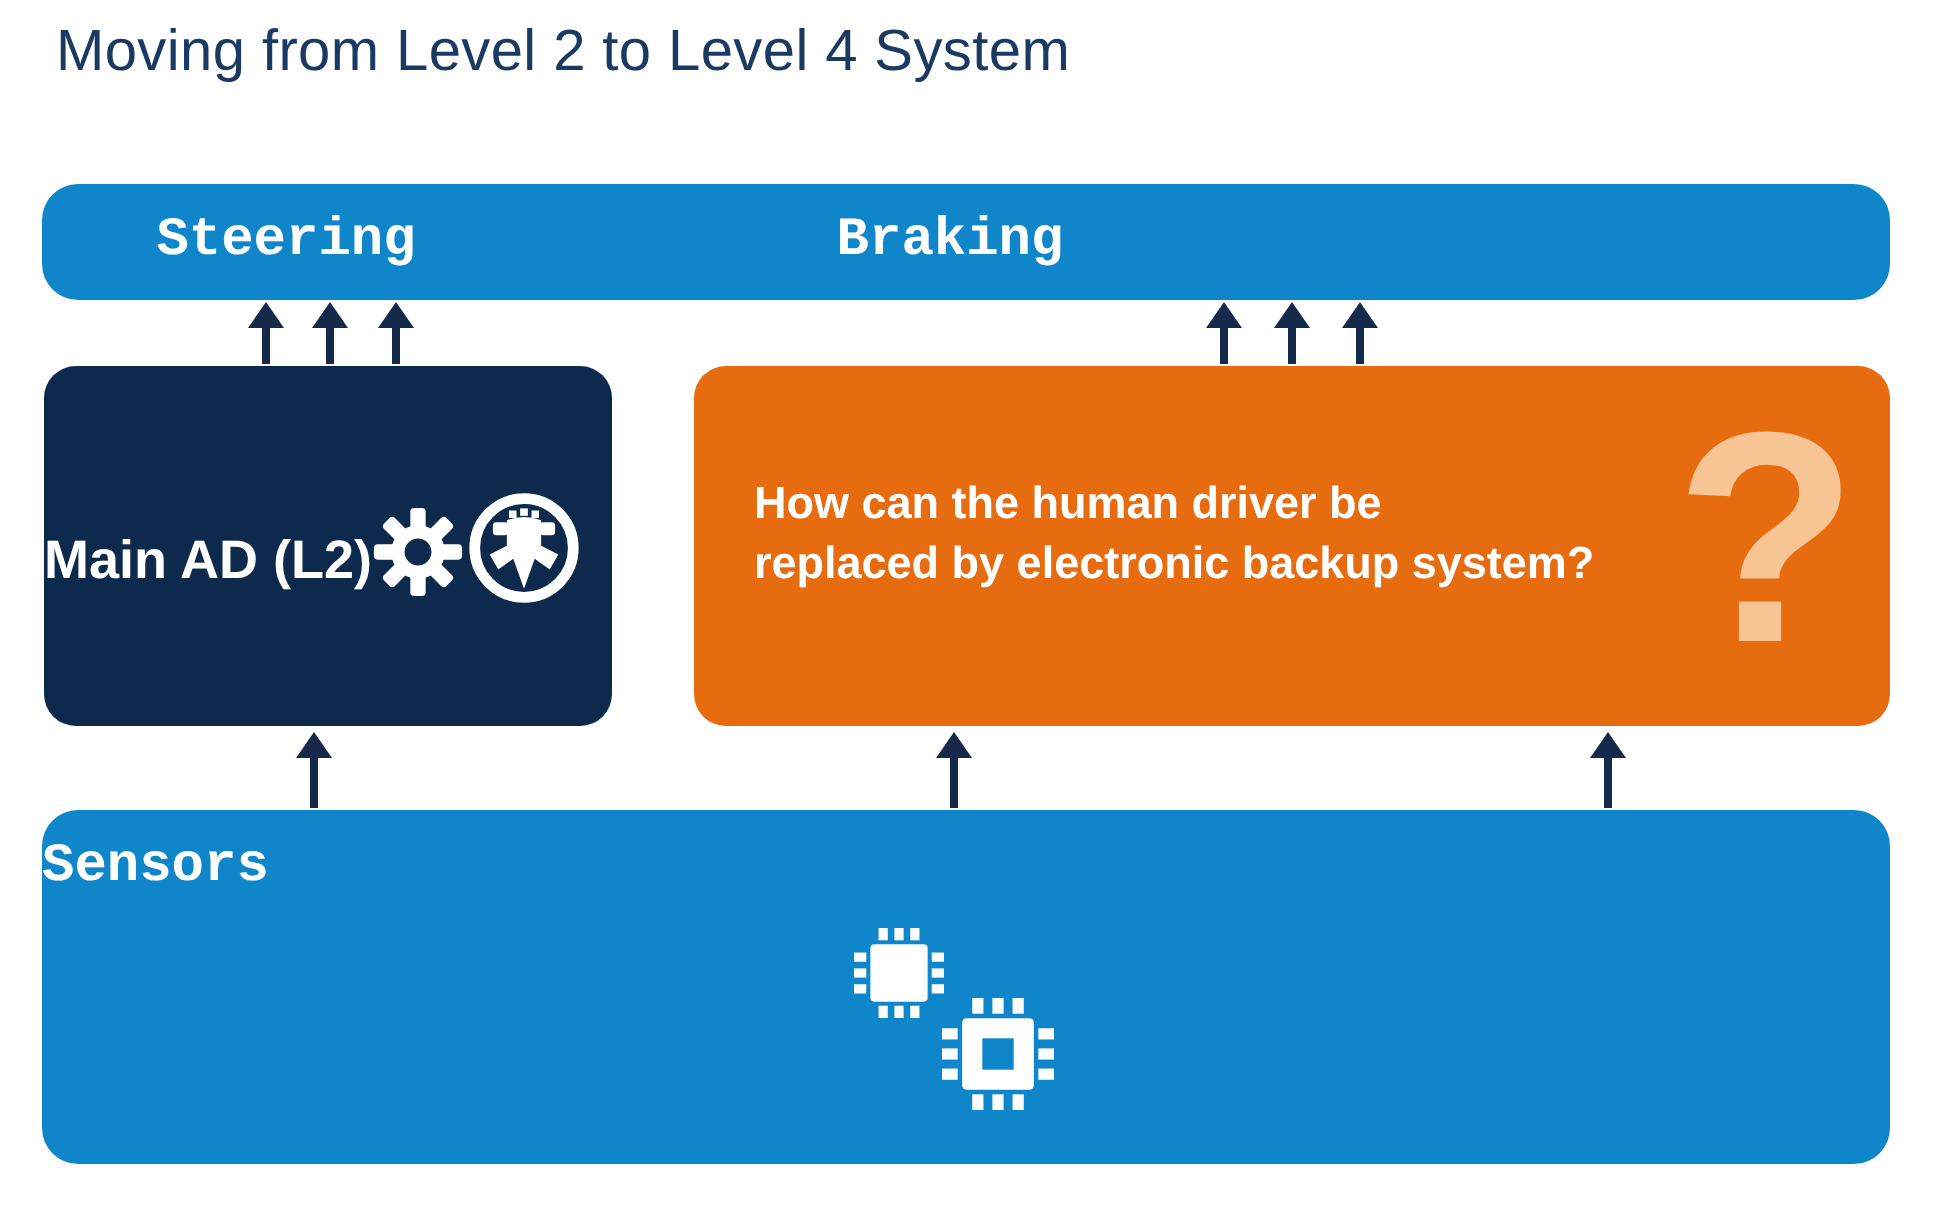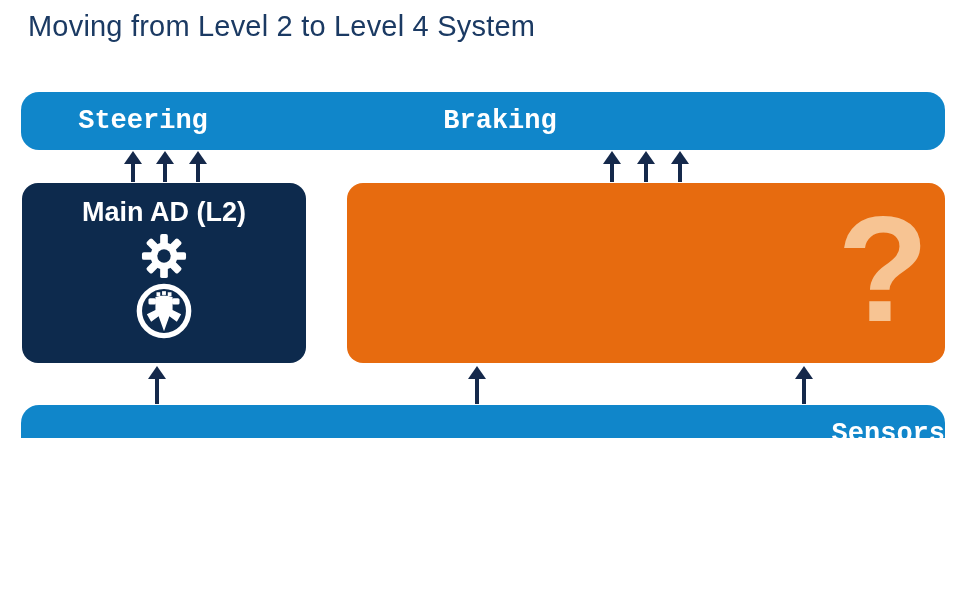--- a/index.html
+++ b/index.html
@@ -1,19 +1,19 @@
 <!DOCTYPE html>
 <html><head>
 <meta charset="utf-8">
 <style>
   html, body { margin: 0; padding: 0; background: #ffffff; }
   .canvas {
     position: relative;
     width: 969px;
-    height: 438px;
+    height: 607px;
     background: #ffffff;
     font-family: "Liberation Sans", "DejaVu Sans", sans-serif;
     overflow: hidden;
   }
   .title {
     position: absolute;
     left: 28px;
     top: 10px;
     margin: 0;
     font-size: 29px;
@@ -34,21 +34,21 @@
     position: absolute;
     top: 0;
     transform: translateX(-50%);
     line-height: 58px;
     font-size: 27px;
     font-weight: 700;
     color: #ffffff;
     white-space: nowrap;
   }
   .lbl-steering   { left: 122px; }
-  .lbl-braking    { left: 479px; text-align: center; }
+  .lbl-braking    { left: 454px; text-align: center; }
   .lbl-powertrain { left: 779px; }
 
   .arrow {
     position: absolute;
     width: 18px;
     display: flex;
     flex-direction: column;
     align-items: center;
   }
   .arrow .head {
@@ -63,21 +63,20 @@
     position: absolute;
     top: 183px;
     height: 180px;
     border-radius: 16px;
   }
   .mainad {
     left: 22px;
     width: 284px;
     background: #0d2a4d;
     display: flex;
-    flex-direction: column;
     align-items: center;
   }
   .mainad .box-title {
     margin-top: 14px;
     font-size: 27px;
     font-weight: 700;
     color: #ffffff;
   }
   .mainad .icon-gear { margin-top: 5px; }
   .mainad .icon-wheel { margin-top: 2px; }
@@ -105,21 +104,21 @@
     transform: translateY(-53%);
     font-size: 150px;
     font-weight: 700;
     color: #f7c493;
     line-height: 1;
   }
 
   .sensors-bar { top: 405px; height: 177px; }
   .sensors-title {
     margin-top: 14px;
-    text-align: right;
+    text-align: left;
     font-size: 27px;
     font-weight: 700;
     color: #ffffff;
   }
   .chip1 { position: absolute; left: 406px; top: 59px; }
   .chip2 { position: absolute; left: 450px; top: 94px; }
 </style>
 </head>
 <body>
 
@@ -181,20 +180,24 @@
         <rect x="35.5" y="16" width="7" height="6" rx="1.5"></rect>
         <rect x="21" y="10.5" width="3.5" height="3.5"></rect>
         <rect x="26.2" y="9.5" width="3.6" height="3.5"></rect>
         <rect x="31.5" y="10.5" width="3.5" height="3.5"></rect>
         <path d="M20 15 Q28 12 36 15 L36 27 L44 31 L40 38 L33 33 L28 47 L23 33 L16 38 L12 31 L20 27 Z"></path>
       </g>
     </svg>
   </div>
 
   <div class="box question">
+    <div class="q-text">
+      <div>How can the human driver be</div>
+      <div>replaced by electronic backup system?</div>
+    </div>
     <div class="big-q">?</div>
   </div>
 
   <div class="arrow" style="left:148px; top:366px; height:38px;">
       <span class="head"></span>
       <span class="stem"></span>
     </div>
   <div class="arrow" style="left:468px; top:366px; height:38px;">
       <span class="head"></span>
       <span class="stem"></span>

